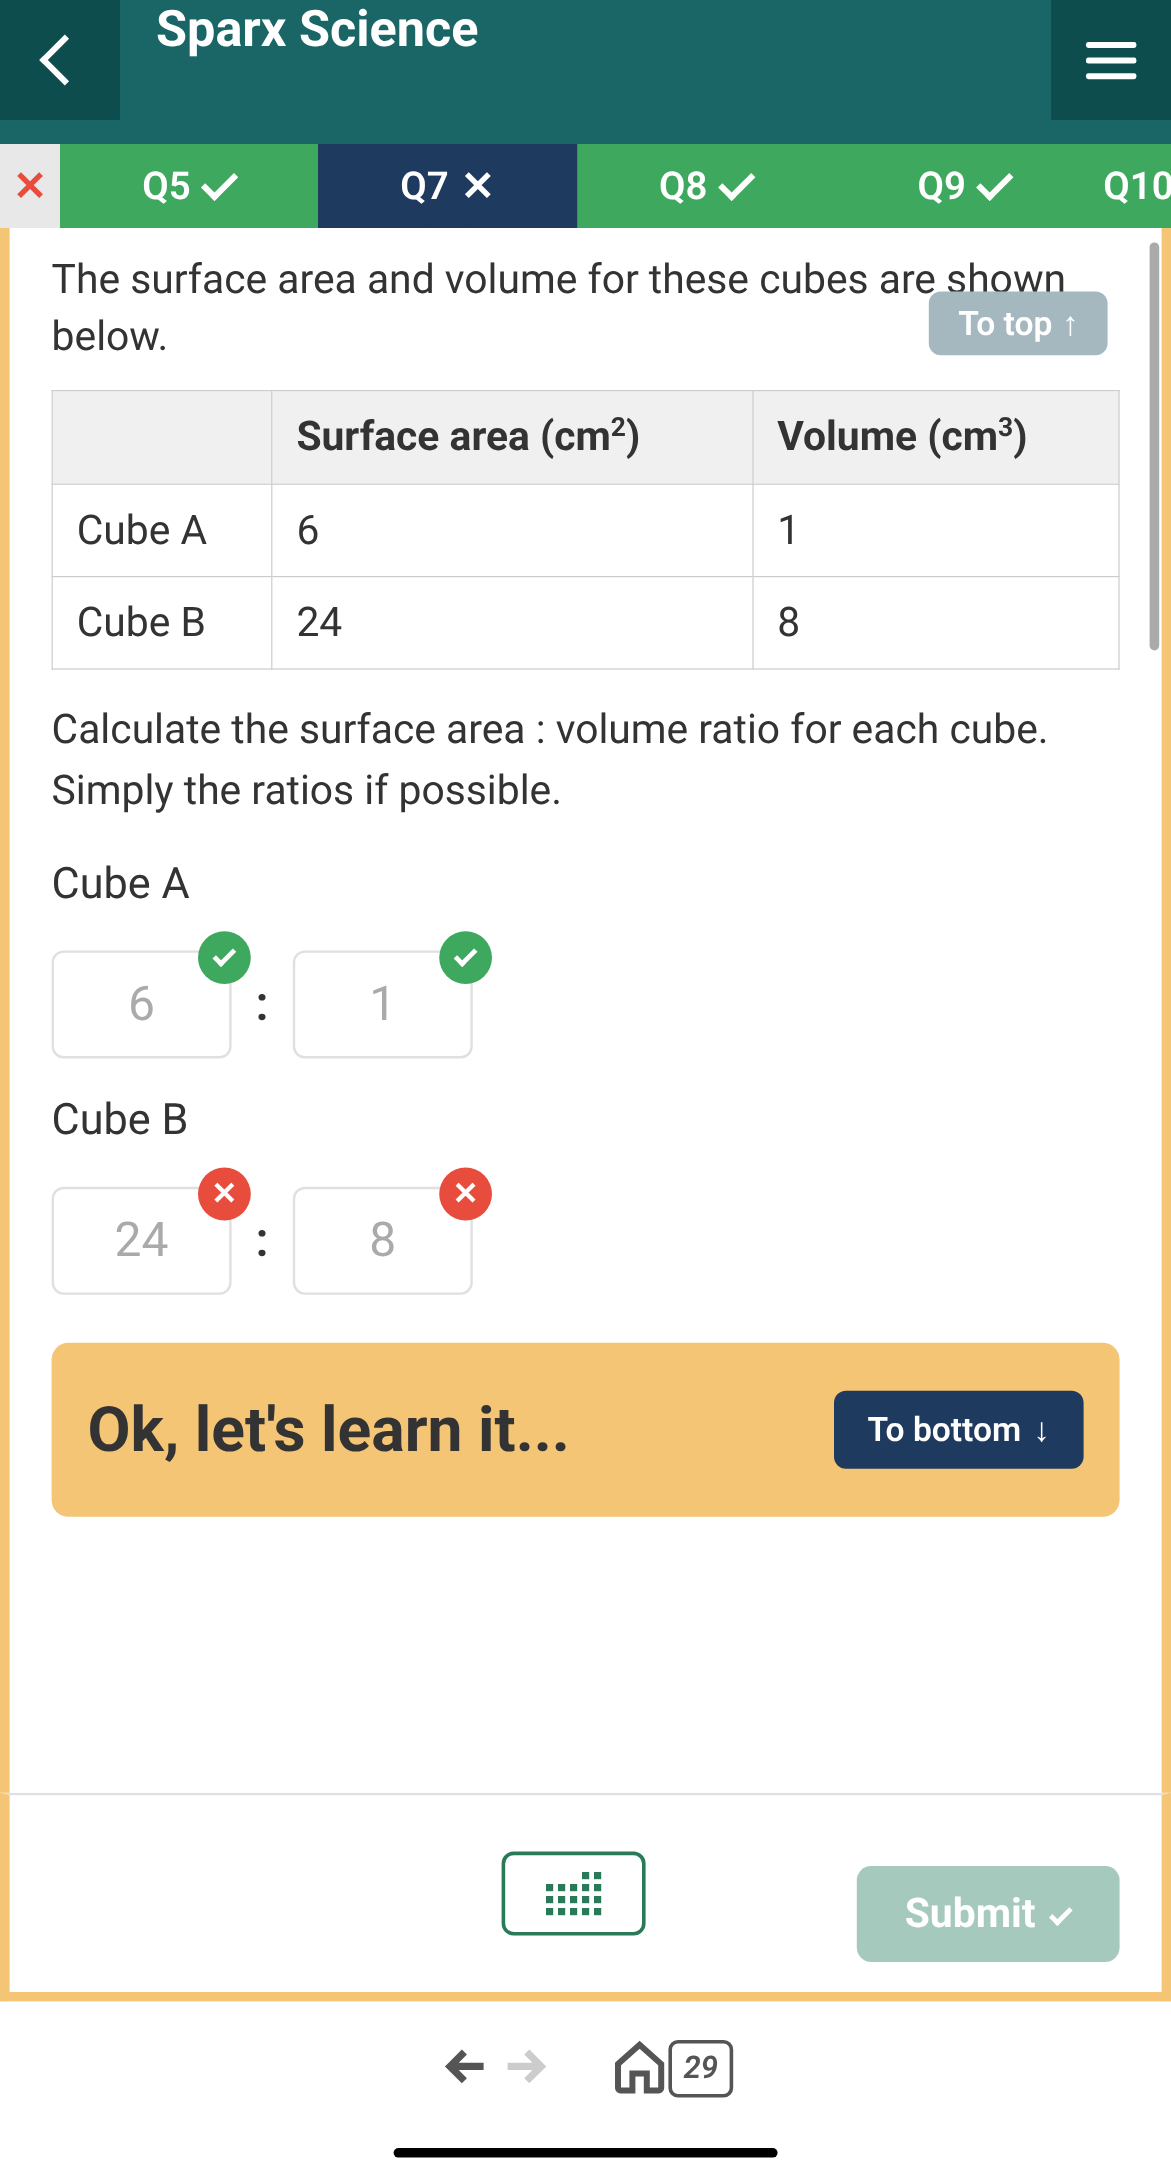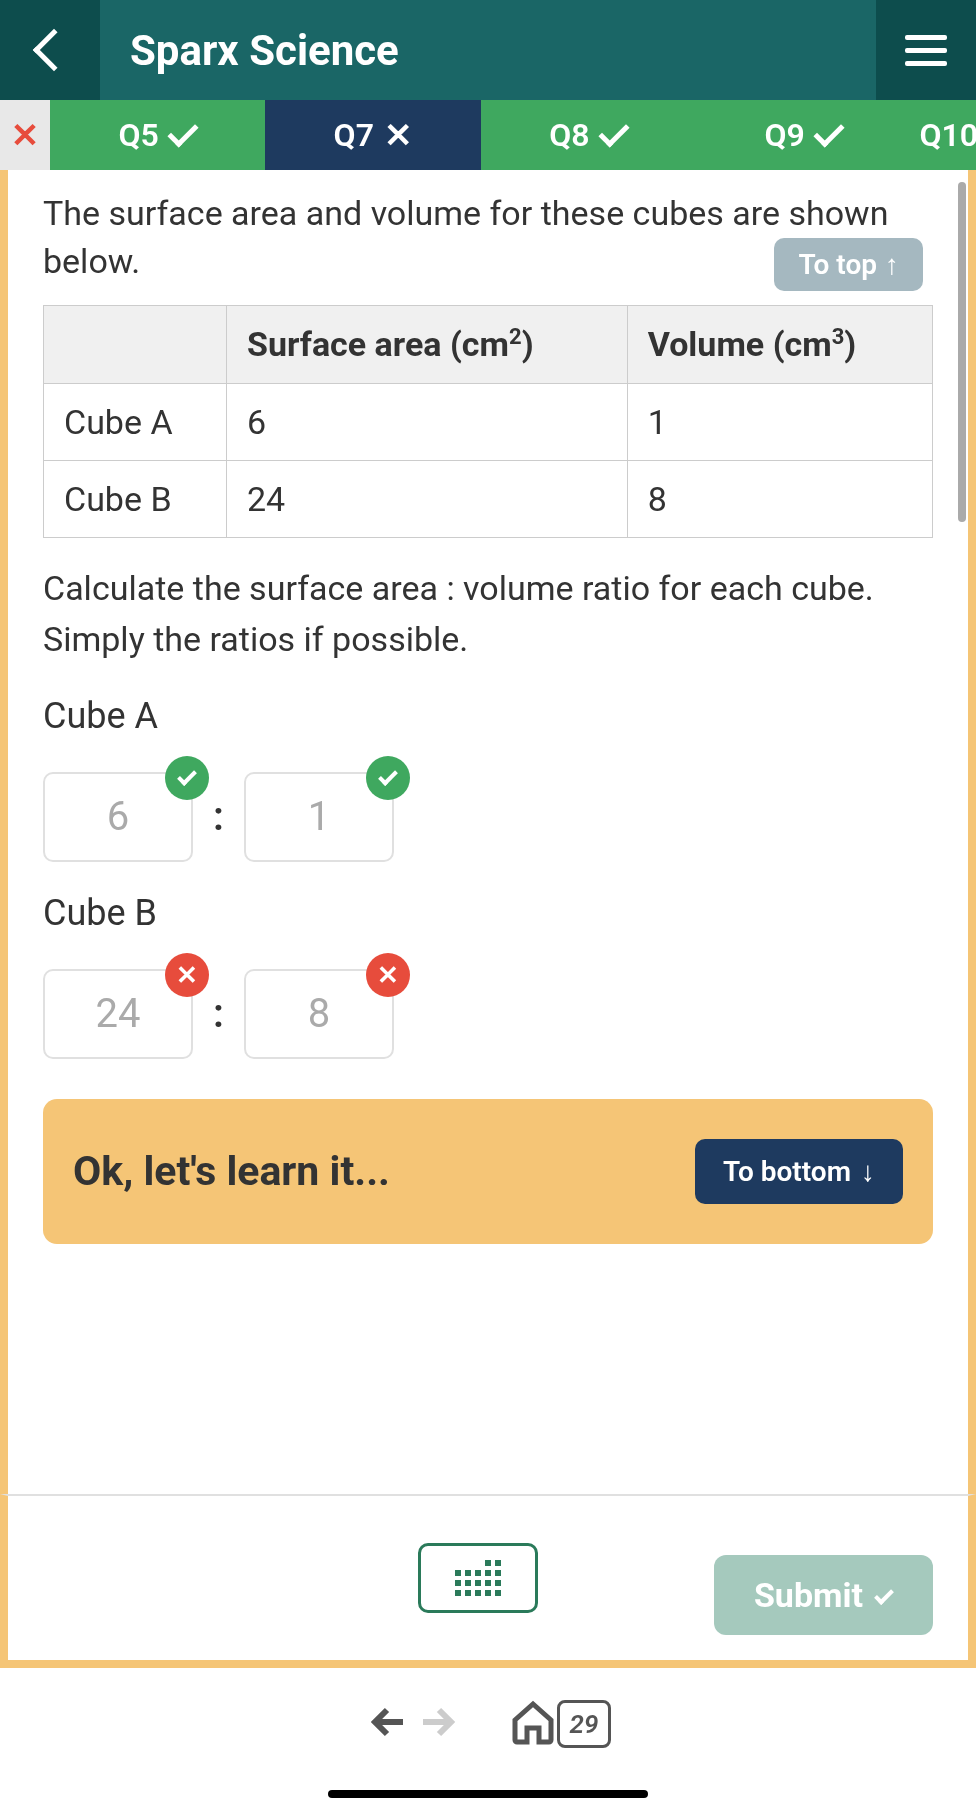--- a/index.html
+++ b/index.html
@@ -1,19 +1,19 @@
 <!DOCTYPE html>
 <html><head>
 <meta charset="utf-8">
 <style>
 * { margin: 0; padding: 0; box-sizing: border-box; font-family: -apple-system, BlinkMacSystemFont, "Segoe UI", Roboto, sans-serif; }
 body { width: 976px; height: 1818px; background: #fff; display: flex; flex-direction: column; }
 
 
-.header { background: #1a6666; display: flex; align-items: center; padding: 0 20px; height: 100px; }
+.header { background: #1a6666; display: flex; align-items: flex-start; padding: 0 20px; height: 120px; }
 .header-dark { background: #0d4d4d; width: 100px; height: 100px; display: flex; align-items: center; justify-content: center; position: absolute; left: 0; top: 0; }
 .back-chevron { width: 30px; height: 30px; border-left: 5px solid #fff; border-bottom: 5px solid #fff; transform: rotate(45deg); margin-left: 8px; }
 .header-title { color: #fff; font-size: 42px; font-weight: 700; margin-left: 110px; }
 .header-right { margin-left: auto; display: flex; align-items: center; gap: 40px; }
 .chat-icon svg { width: 42px; height: 42px; }
 .menu-icon { display: flex; flex-direction: column; gap: 8px; background: #0d4d4d; width: 100px; height: 100px; align-items: center; justify-content: center; position: absolute; right: 0; top: 0; }
 .menu-icon span { display: block; width: 42px; height: 5px; background: #fff; border-radius: 2px; }
 
 
 .tabs { display: flex; height: 70px; background: #3fa85f; position: relative; }
@@ -23,21 +23,21 @@
 .tab.active { background: #1e3a5f; position: relative; }
 .tab.active::after { content: ''; position: absolute; bottom: -15px; left: 50%; transform: translateX(-50%); border-left: 18px solid transparent; border-right: 18px solid transparent; border-top: 18px solid #1e3a5f; }
 .check { width: 28px; height: 16px; border-left: 5px solid #fff; border-bottom: 5px solid #fff; transform: rotate(-45deg); margin-bottom: 6px; }
 .xmark { color: #fff; font-size: 34px; font-weight: 700; }
 
 
 .content-wrapper { flex: 1; overflow: hidden; border: 8px solid #f5c576; border-top: none; border-bottom: none; background: #fff; position: relative; }
 .content { padding: 20px 35px; position: relative; height: 100%; overflow-y: auto; }
 .scrollbar { position: absolute; right: 2px; top: 12px; width: 8px; height: 340px; background: #aaa; border-radius: 4px; }
 .intro { font-size: 34px; color: #333; line-height: 1.4; margin-bottom: 20px; }
-.totop { position: absolute; right: 45px; top: 68px; background: #a5b8c0; color: #fff; padding: 10px 24px; border-radius: 10px; font-size: 28px; font-weight: 600; display: inline-flex; align-items: center; gap: 8px; }
+.totop { position: absolute; right: 45px; top: 53px; background: #a5b8c0; color: #fff; padding: 10px 24px; border-radius: 10px; font-size: 28px; font-weight: 600; display: inline-flex; align-items: center; gap: 8px; }
 .totop .arrow { font-size: 28px; }
 
 
 table { width: 100%; border-collapse: collapse; margin: 20px 0; padding-left: 22px; }
 th, td { border: 1px solid #ccc; padding: 18px 20px; font-size: 34px; text-align: left; }
 th { background: #f0f0f0; font-weight: 700; color: #333; }
 th:first-child { background: #f0f0f0; }
 td { color: #333; }
 .sup { font-size: 22px; vertical-align: super; }
 
@@ -50,21 +50,21 @@
 .input-box { position: relative; width: 150px; height: 90px; border: 2px solid #e0e0e0; border-radius: 10px; display: flex; align-items: center; justify-content: center; font-size: 40px; color: #aaa; }
 .badge { position: absolute; top: -18px; right: -18px; width: 44px; height: 44px; border-radius: 50%; display: flex; align-items: center; justify-content: center; }
 .badge.ok { background: #3fa85f; }
 .badge.err { background: #e74c3c; }
 .badge .chk { width: 18px; height: 10px; border-left: 4px solid #fff; border-bottom: 4px solid #fff; transform: rotate(-45deg); margin-bottom: 4px; }
 .badge .xm { color: #fff; font-size: 26px; font-weight: 700; }
 .colon { font-size: 40px; color: #333; font-weight: 600; }
 
 
 .learn-banner { background: #f5c576; border-radius: 14px; padding: 40px 30px; display: flex; align-items: center; justify-content: space-between; margin-top: 40px; }
-.learn-text { font-size: 41px; font-weight: 700; color: #333; }
+.learn-text { font-size: 52px; font-weight: 700; color: #333; }
 .tobottom { background: #1e3a5f; color: #fff; padding: 16px 28px; border-radius: 10px; font-size: 28px; font-weight: 600; display: inline-flex; align-items: center; gap: 10px; }
 
 
 .bottom-bar { border-top: 2px solid #e0e0e0; padding: 25px 35px; display: flex; align-items: center; justify-content: space-between; background: #fff; border-left: 8px solid #f5c576; border-right: 8px solid #f5c576; border-bottom: 8px solid #f5c576; }
 .keypad-btn { width: 120px; height: 70px; border: 3px solid #2a7a5a; border-radius: 10px; display: flex; align-items: center; justify-content: center; margin-left: 200px; }
 .keypad-grid { display: grid; grid-template-columns: repeat(5, 6px); grid-template-rows: repeat(4, 6px); gap: 4px; }
 .keypad-grid span { background: #2a7a5a; width: 6px; height: 6px; }
 .keypad-grid span.hide { background: transparent; }
 .submit-btn { background: #a5c9bd; color: #fff; font-size: 34px; font-weight: 700; padding: 20px 40px; border-radius: 12px; display: inline-flex; align-items: center; gap: 12px; margin-top: 34px; }
 .submit-chev { width: 18px; height: 10px; border-left: 4px solid #fff; border-bottom: 4px solid #fff; transform: rotate(-45deg); }

